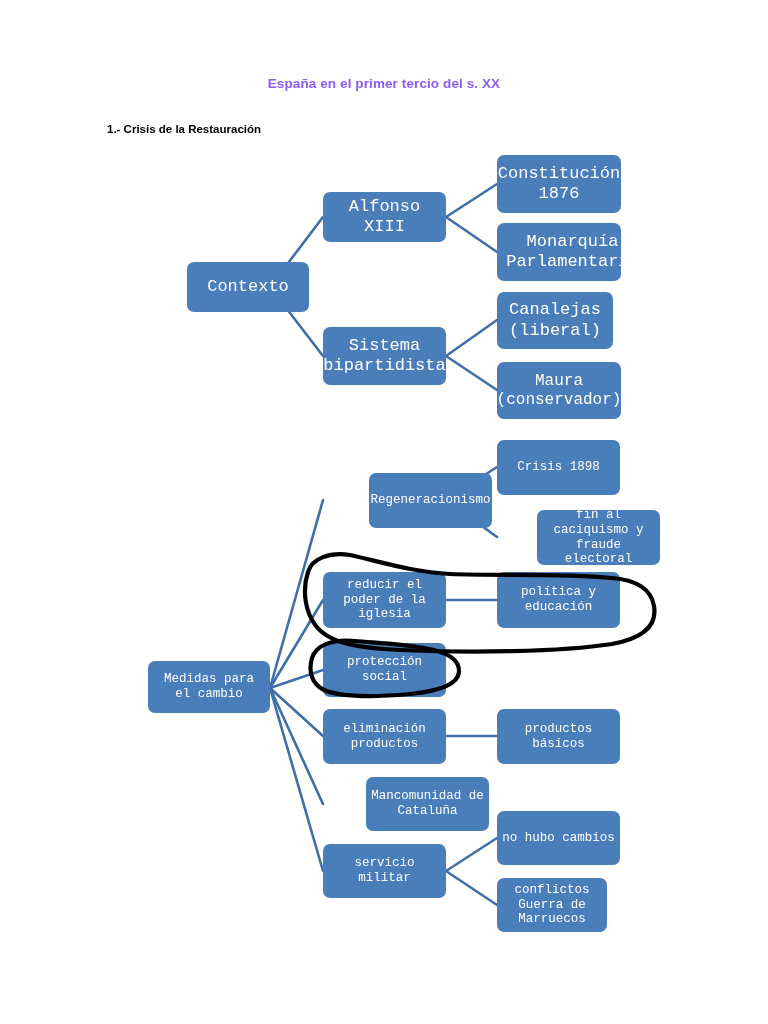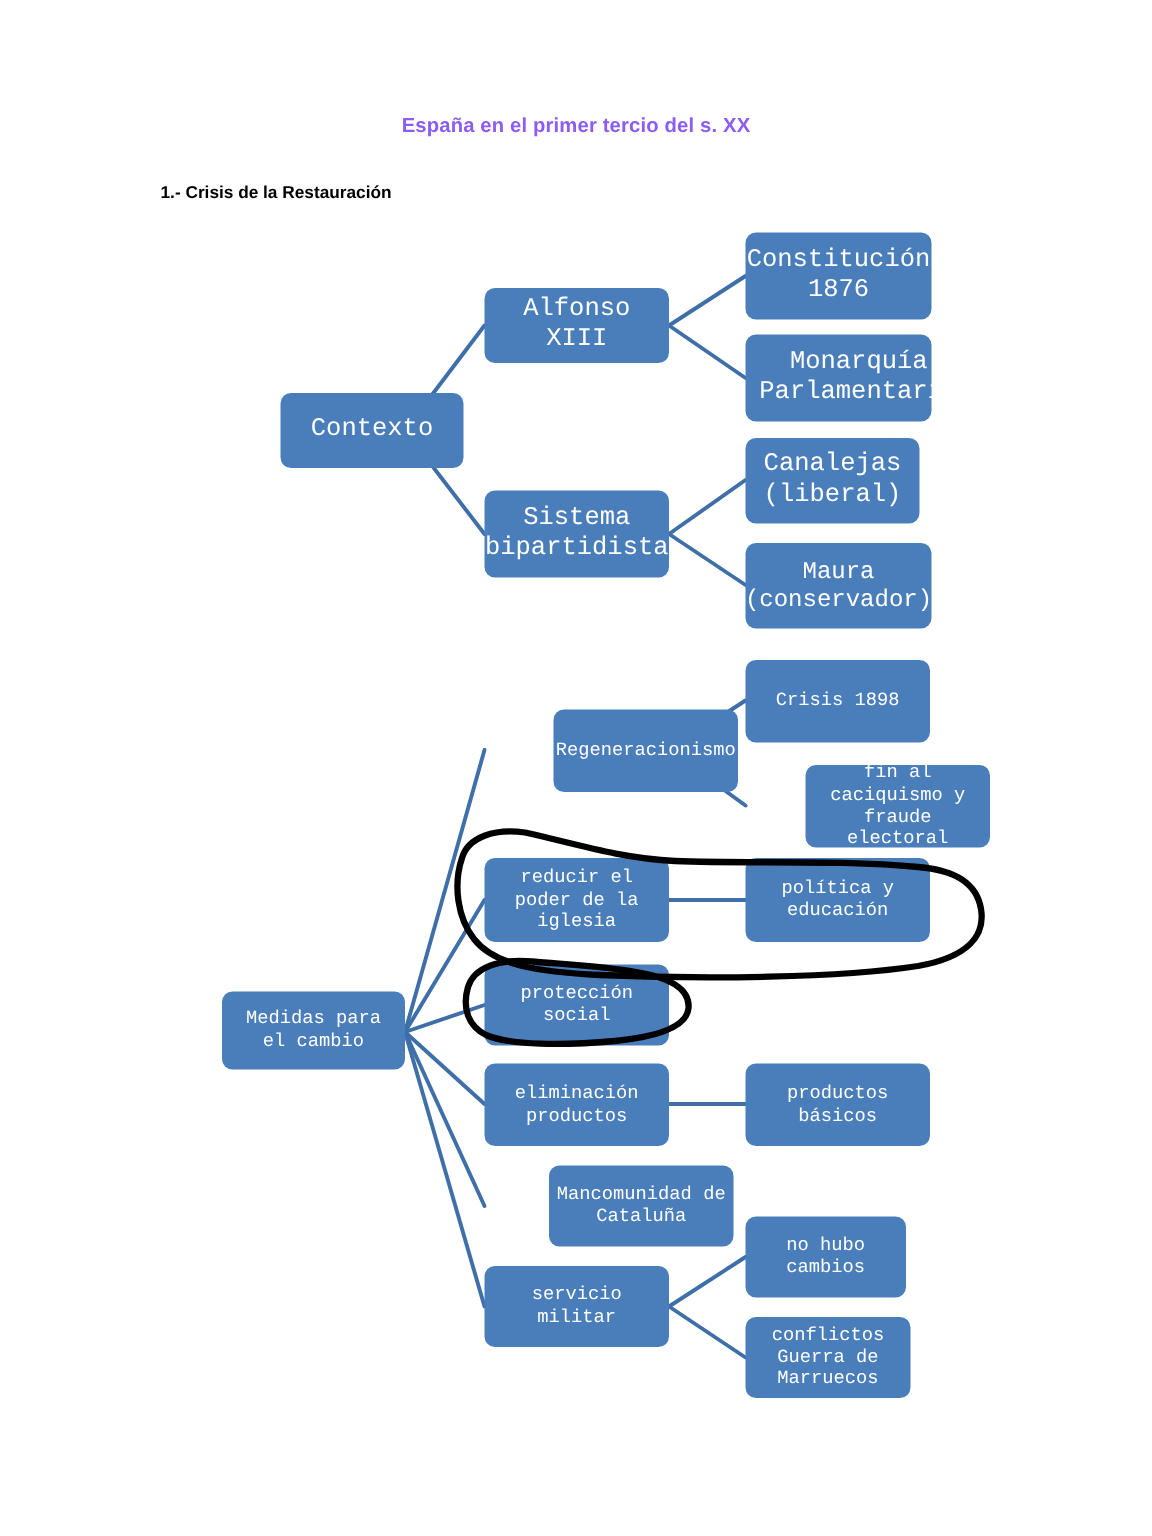--- a/index.html
+++ b/index.html
@@ -103,21 +103,21 @@
   <div class="node t2" style="left:323px;top:643px;width:123px;height:54px;">protección social</div>
 
   <div class="node t2" style="left:323px;top:709px;width:123px;height:55px;">eliminación productos</div>
 
   <div class="node t2" style="left:497px;top:709px;width:123px;height:55px;">productos básicos</div>
 
   <div class="node t2" style="left:323px;top:777px;width:123px;height:54px;margin-left:43px;">Mancomunidad de Cataluña</div>
 
   <div class="node t2" style="left:323px;top:844px;width:123px;height:54px;">servicio militar</div>
 
-  <div class="node t2" style="left:497px;top:811px;width:107px;height:54px;">no hubo cambios</div>
+  <div class="node t2" style="left:497px;top:811px;width:123px;height:54px;">no hubo cambios</div>
 
   <div class="node t2" style="left:497px;top:878px;width:110px;height:54px;">conflictos Guerra de Marruecos</div>
 
   <svg class="ann" viewBox="0 0 768 1024">
 
     <path d="M350,555 C330,552 312,558 308,572 C302,590 305,612 316,626
              C330,644 360,648 400,650 C470,653 560,652 612,644
              C645,638 657,624 654,606 C651,588 636,580 612,578
              C560,573 500,576 450,574 C412,572 382,562 350,555 Z" fill="none" stroke="#000000" stroke-width="4.2" stroke-linecap="round" stroke-linejoin="round"></path>
 

